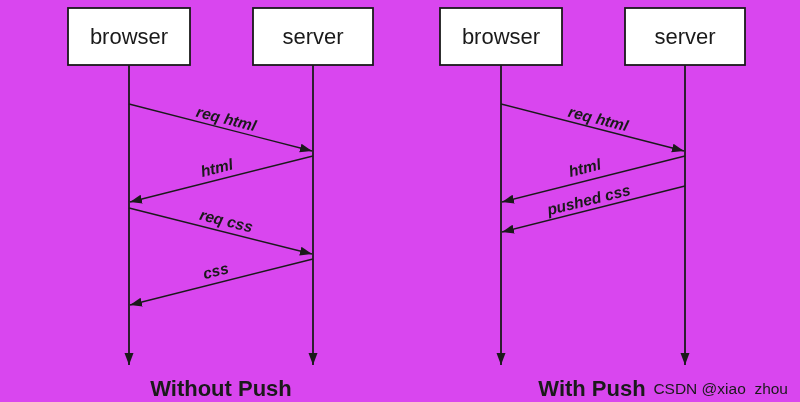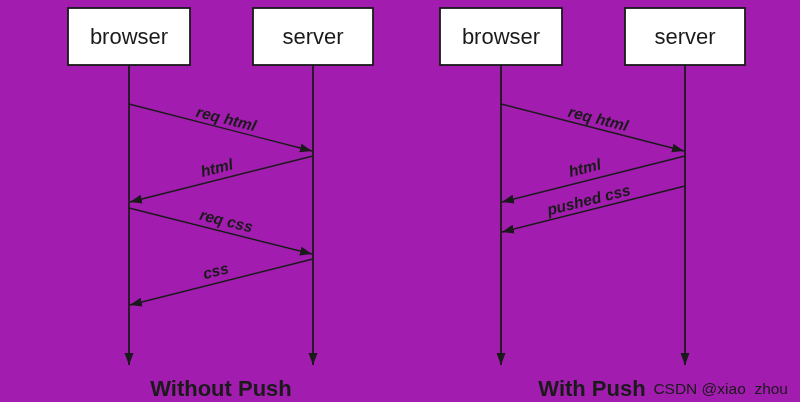--- a/index.html
+++ b/index.html
@@ -1,16 +1,16 @@
 <!DOCTYPE html>
 <html><head>
 <meta charset="utf-8">
 <style>
   html, body { margin: 0; padding: 0; background: #ffffff; }
-  .stage { position: relative; width: 800px; height: 402px; background: #a21caf; overflow: hidden; }
+  .stage { position: relative; width: 800px; height: 402px; background: #d946ef; overflow: hidden; }
   svg text { font-family: "Liberation Sans", sans-serif; fill: #1a1a1a; }
   .actor-box { fill: #ffffff; stroke: #1a1a1a; stroke-width: 1.8; }
   .lifeline { stroke: #1a1a1a; stroke-width: 1.8; fill: none; }
   .msg-line { stroke: #1a1a1a; stroke-width: 1.4; fill: none; }
   .actor-label { font-size: 22px; text-anchor: middle; }
   .msg-label { font-size: 15.5px; font-weight: bold; font-style: italic; text-anchor: middle; }
   .caption { font-size: 22px; font-weight: bold; text-anchor: middle; }
   .watermark { font-size: 15.5px; text-anchor: end; white-space: pre; }
 </style>
 </head>

